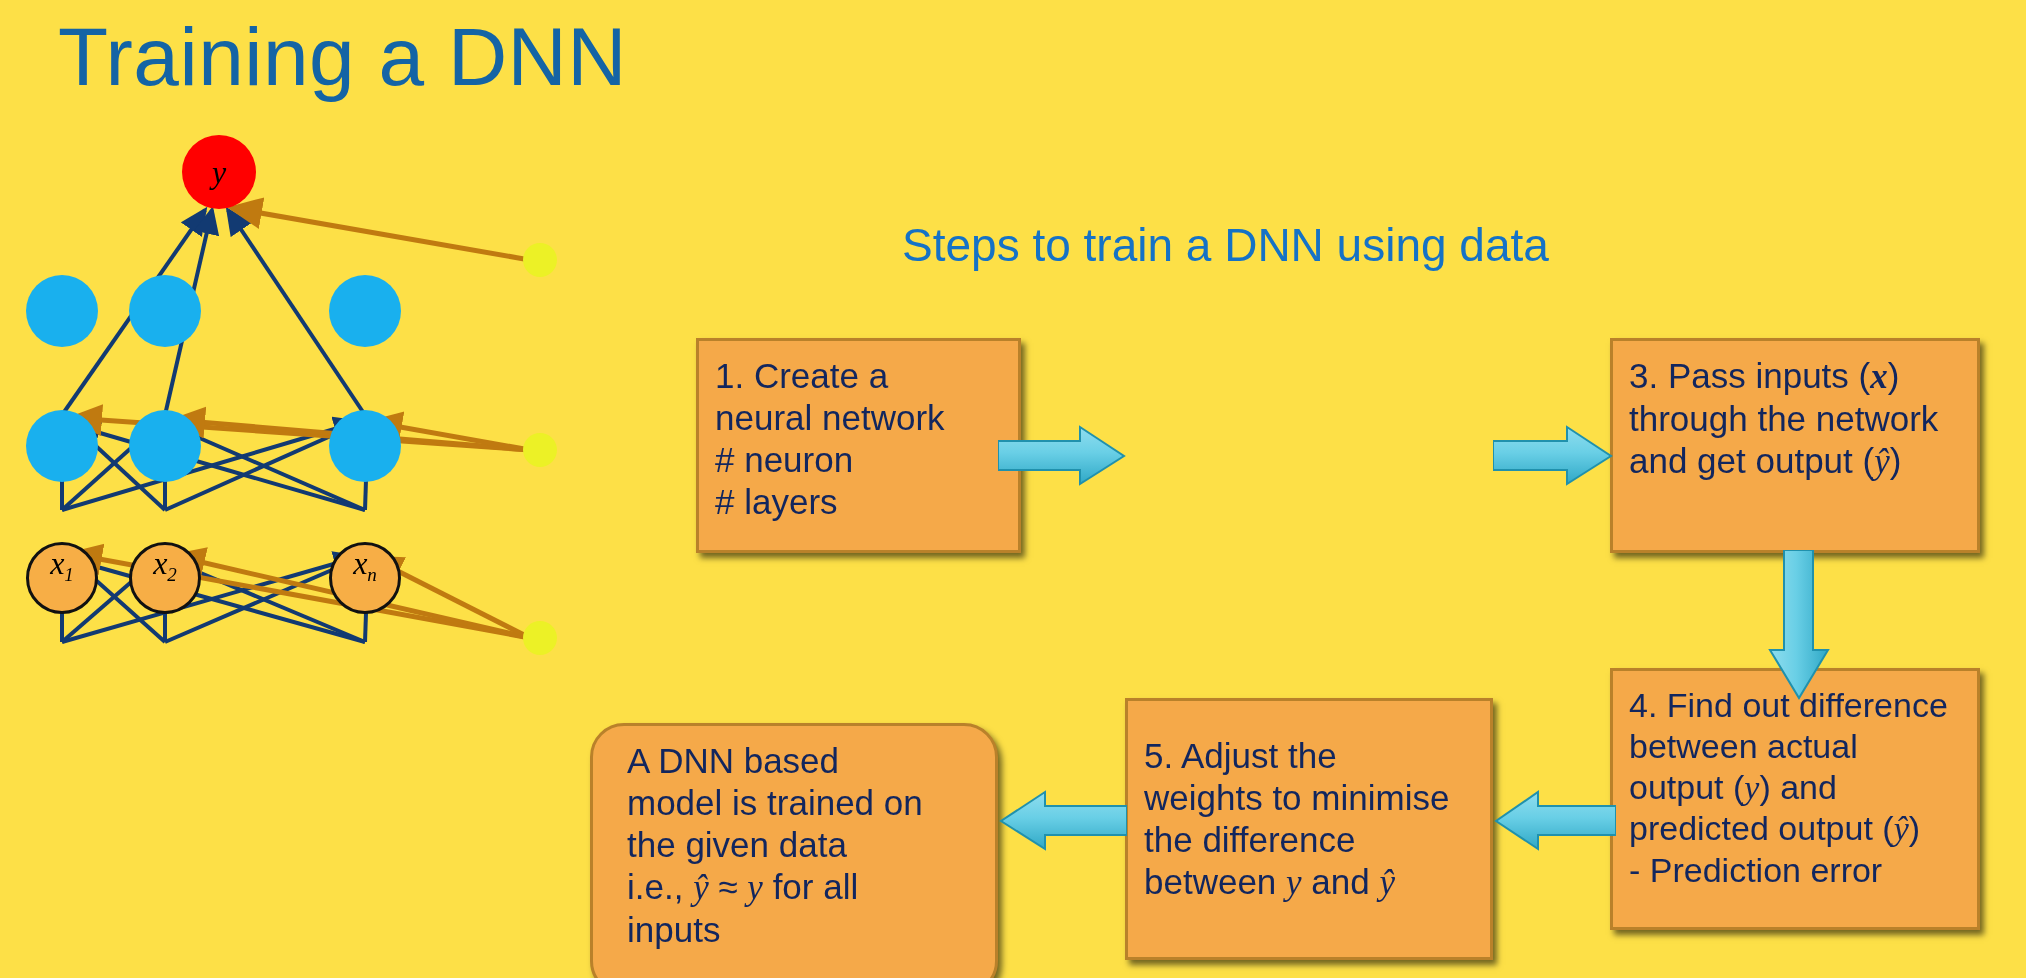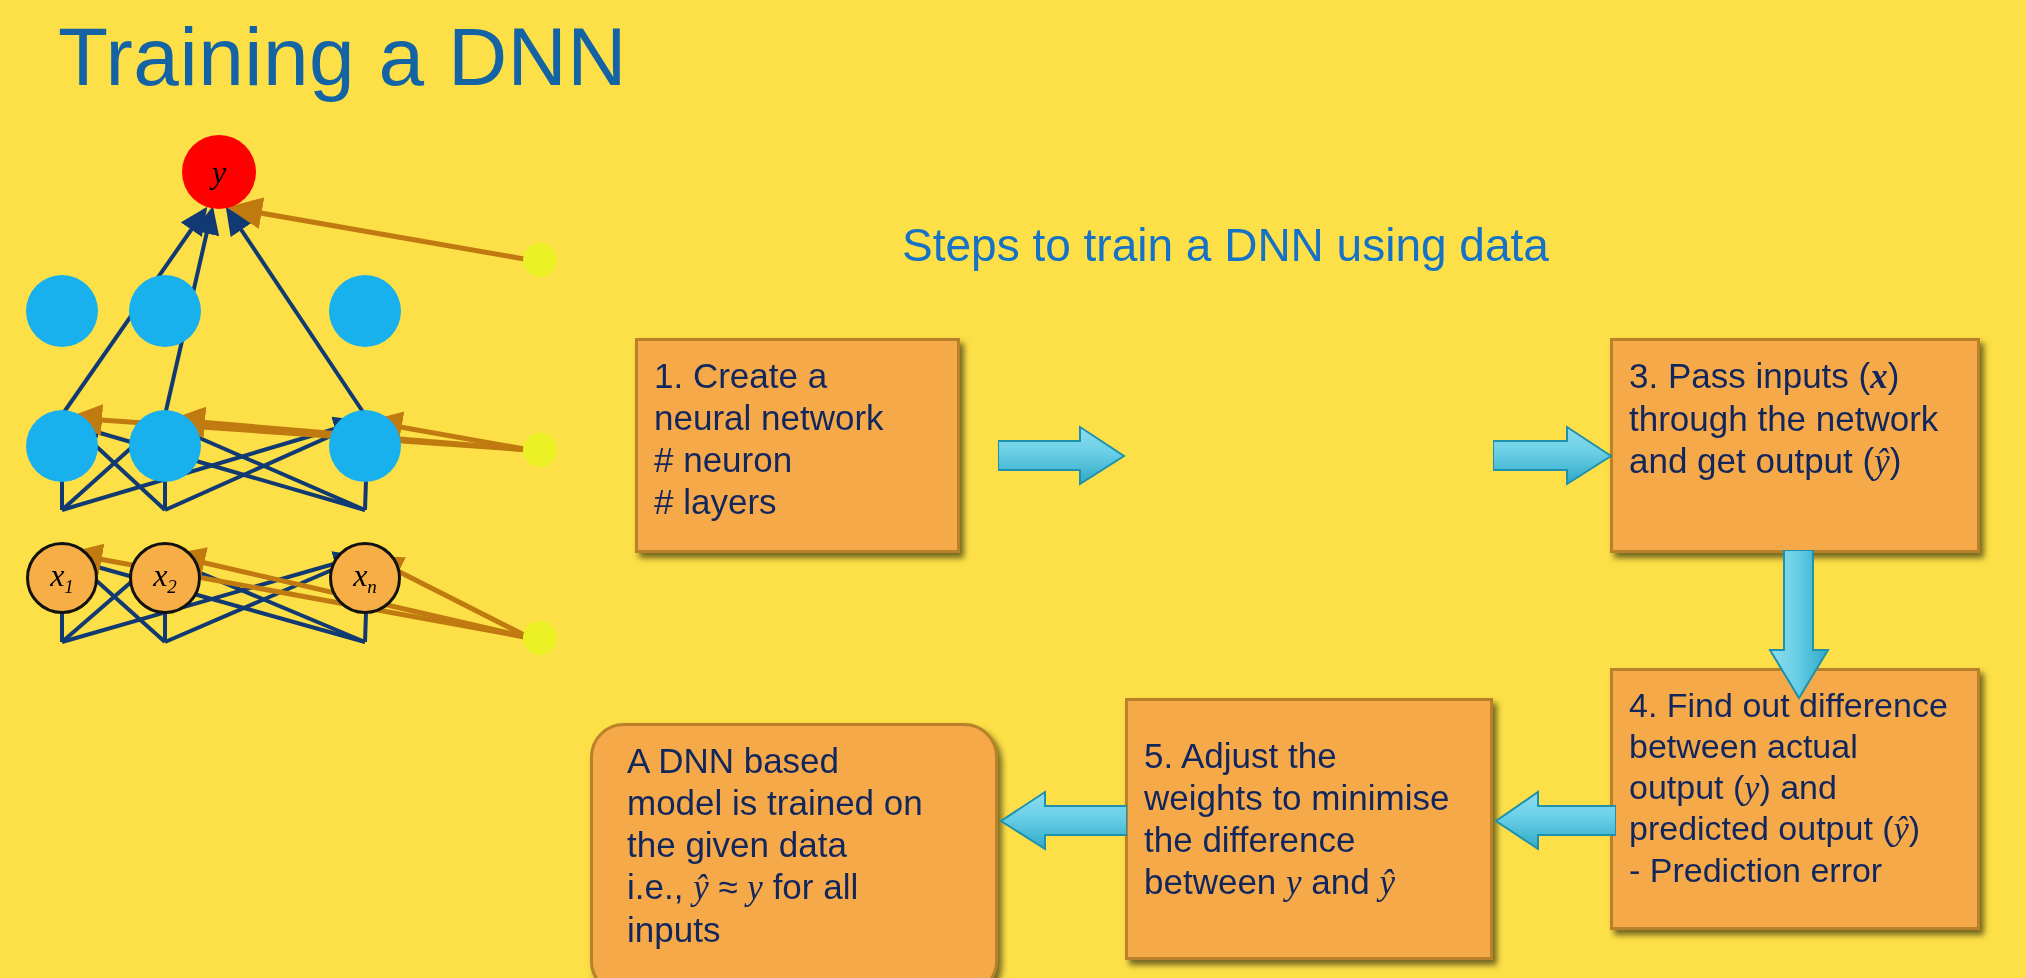--- a/index.html
+++ b/index.html
@@ -16,21 +16,21 @@
     font-size:46px;color:#1572C6;font-family:"Liberation Sans",sans-serif;
     white-space:nowrap;font-weight:400;margin-left:24px;
   }
 
   
   #net{position:absolute;left:0;top:110px;width:600px;height:660px;}
   .node{position:absolute;border-radius:50%;}
   .node.hid{background:#19B0EE;width:72px;height:72px;}
   .node.out{background:#FF0000;width:74px;height:74px;display:flex;align-items:center;justify-content:center;}
   .node.inp{background:#F7AE46;border:3px solid #111;width:72px;height:72px;
-            display:flex;align-items:center;justify-content:center;box-sizing:border-box;}
+            display:flex;justify-content:center;box-sizing:border-box;}
   .node.bias{background:#ECF126;width:34px;height:34px;}
   .nlab{font-family:"Liberation Serif",serif;font-style:italic;color:#000;font-size:32px;}
   .nlab sub{font-size:19px;font-style:italic;}
 
   
   .box{
     position:absolute;background:#F5A949;border:3px solid #B9812A;
     box-sizing:border-box;color:#12265E;
     font-family:"Liberation Sans",sans-serif;
     font-size:35px;line-height:1.2;padding:14px 16px 10px 16px;
@@ -120,21 +120,21 @@
     </div>
     <div class="node inp" style="left:329px;top:432px;">
       <span class="nlab"><i>x</i><sub>n</sub></span>
     </div>
 
     <div class="node bias" style="left:523px;top:133px;"></div>
     <div class="node bias" style="left:523px;top:323px;"></div>
     <div class="node bias" style="left:523px;top:511px;"></div>
   </div>
 
-  <div class="box" style="left:635px;top:338px;width:325px;height:215px;">
+  <div class="box" style="left:696px;top:338px;width:325px;height:215px;">
     <div class="ln">1. Create a</div>
     <div class="ln">neural network</div>
     <div class="ln"># neuron</div>
     <div class="ln"># layers</div>
   </div>
 
 
   <div class="box" style="left:1610px;top:338px;width:370px;height:215px;">
     <div class="ln">3. Pass inputs (<span class="mth"><b><i>x</i></b></span>)</div>
     <div class="ln">through the network</div>

